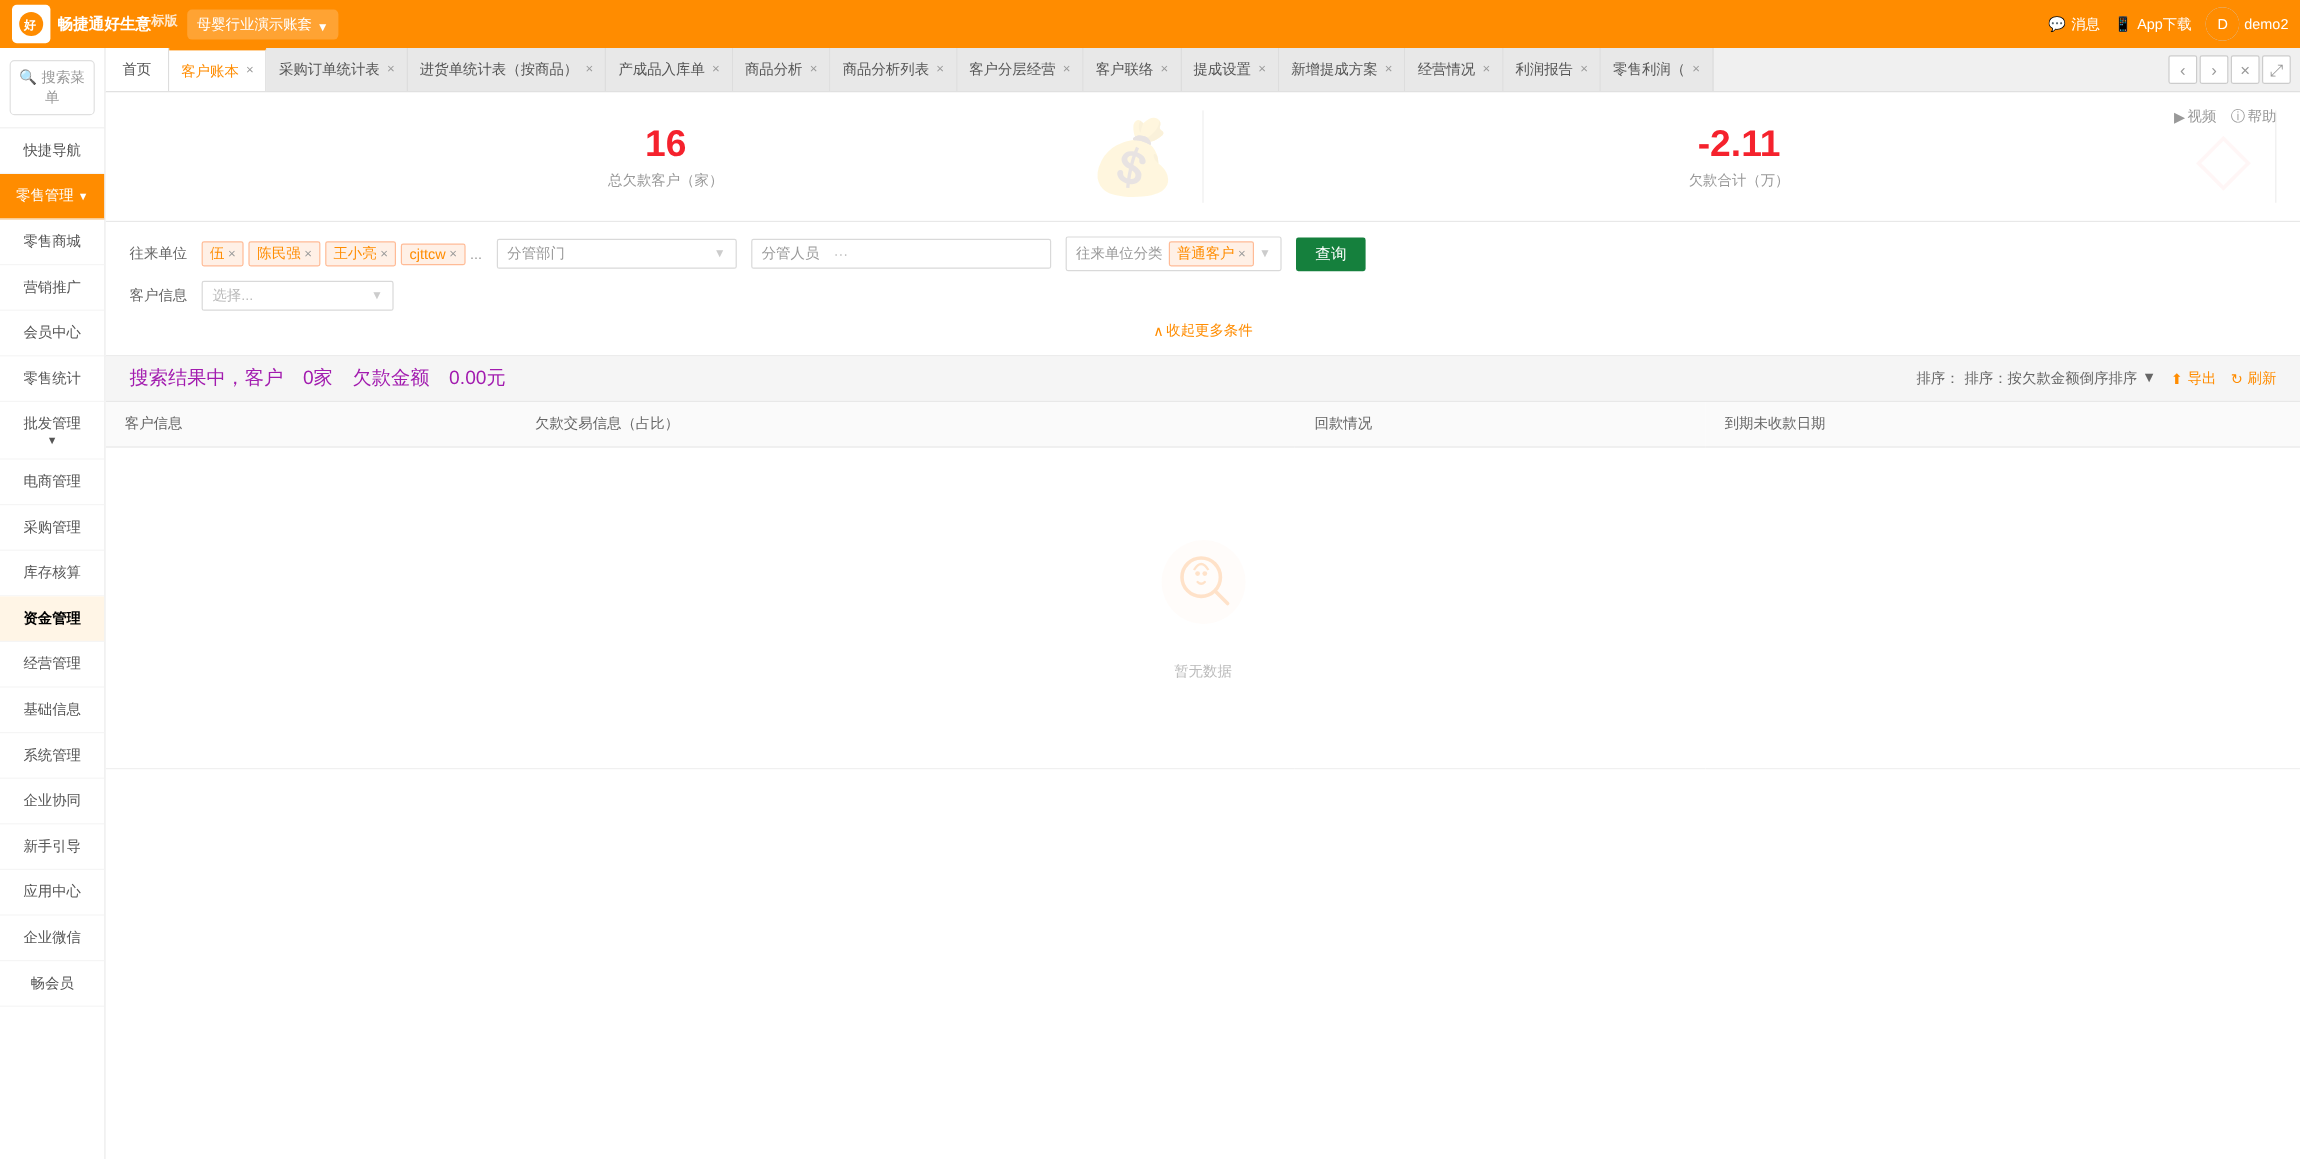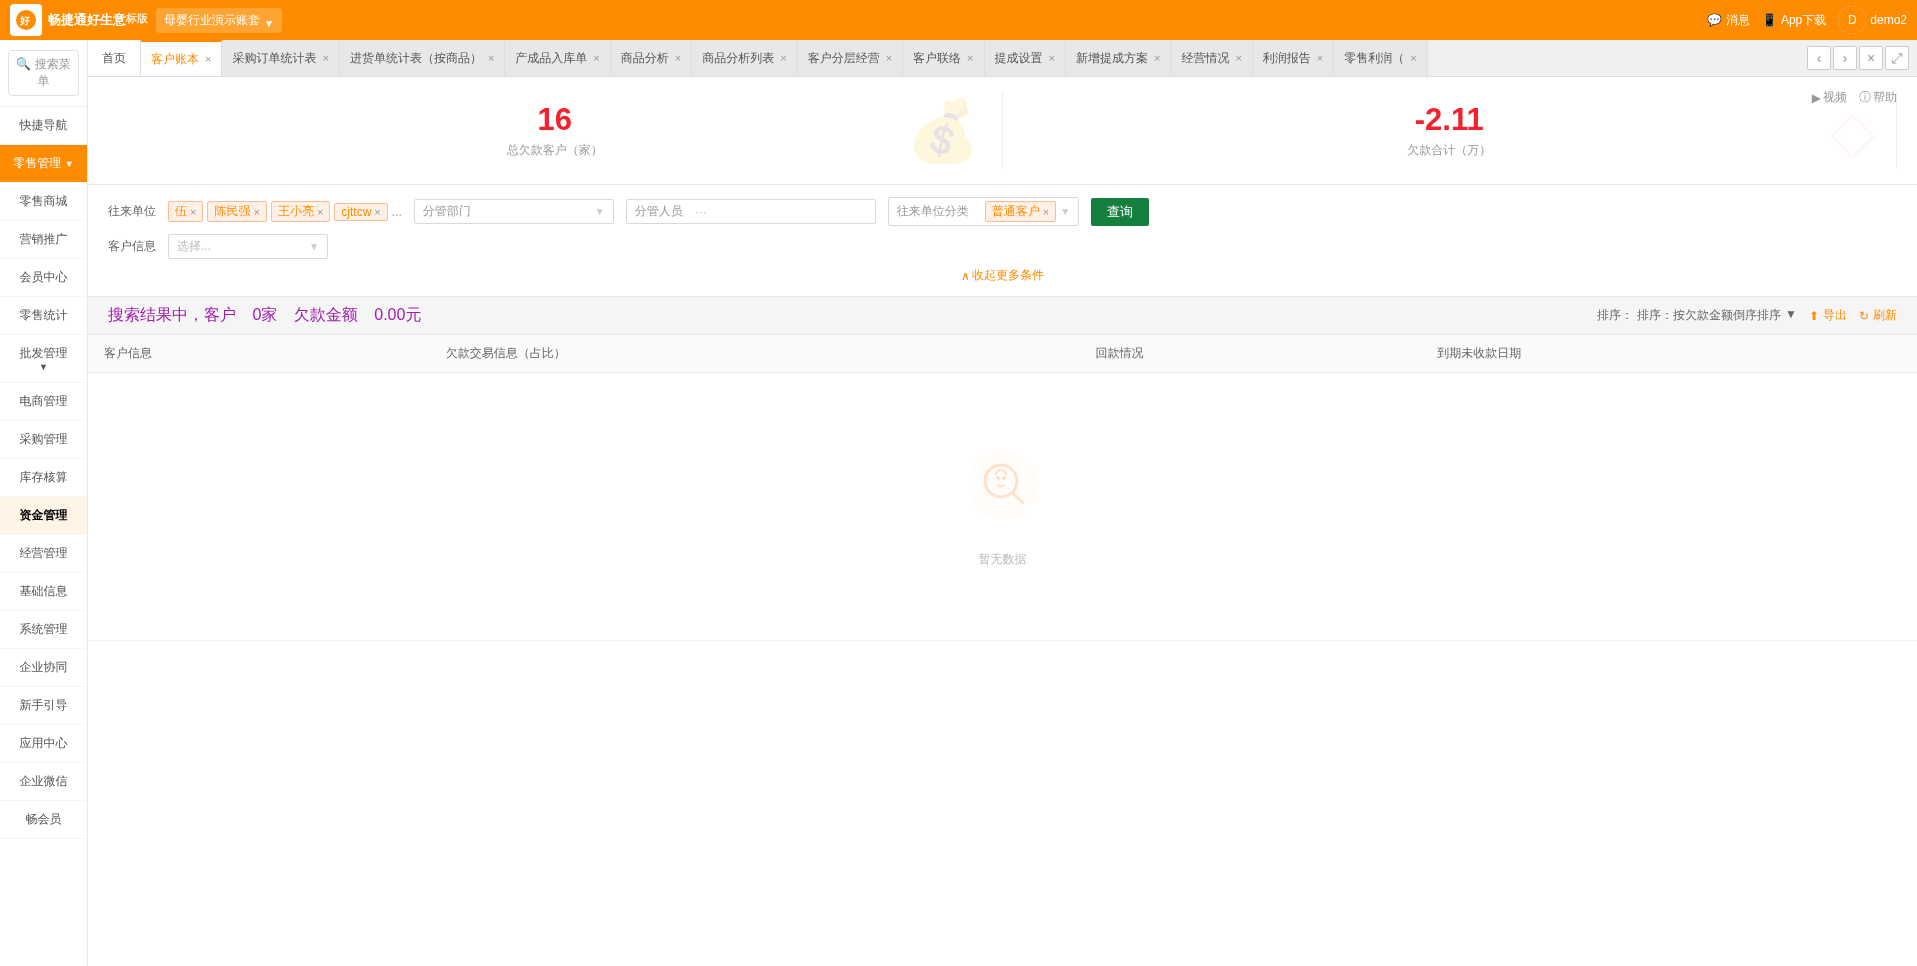--- a/index.html
+++ b/index.html
@@ -317,21 +317,21 @@
             <span>分管部门</span>
             <span class="arrow-down">▼</span>
           </div>
           <div class="filter-select filter-select-multi">
             <span>分管人员</span>
             <span style="color:#bbb;margin-left:8px;">···</span>
             <span class="arrow-down"></span>
           </div>
           <div class="filter-select">
             <span>往来单位分类</span>
-            <div class="filter-tag tag-selected" style="margin-left:12px;">
+            <div class="filter-tag tag-selected" style="margin-left:1px;">
               <span>普通客户</span>
               <span class="filter-tag-close">×</span>
             </div>
             <span class="arrow-down">▼</span>
           </div>
           <button style="background:#15803d;color:white;border:none;padding:5px 16px;border-radius:2px;font-size:13px;cursor:pointer;">
             <span>查询</span>
           </button>
         </div>
         <div class="filter-row">

